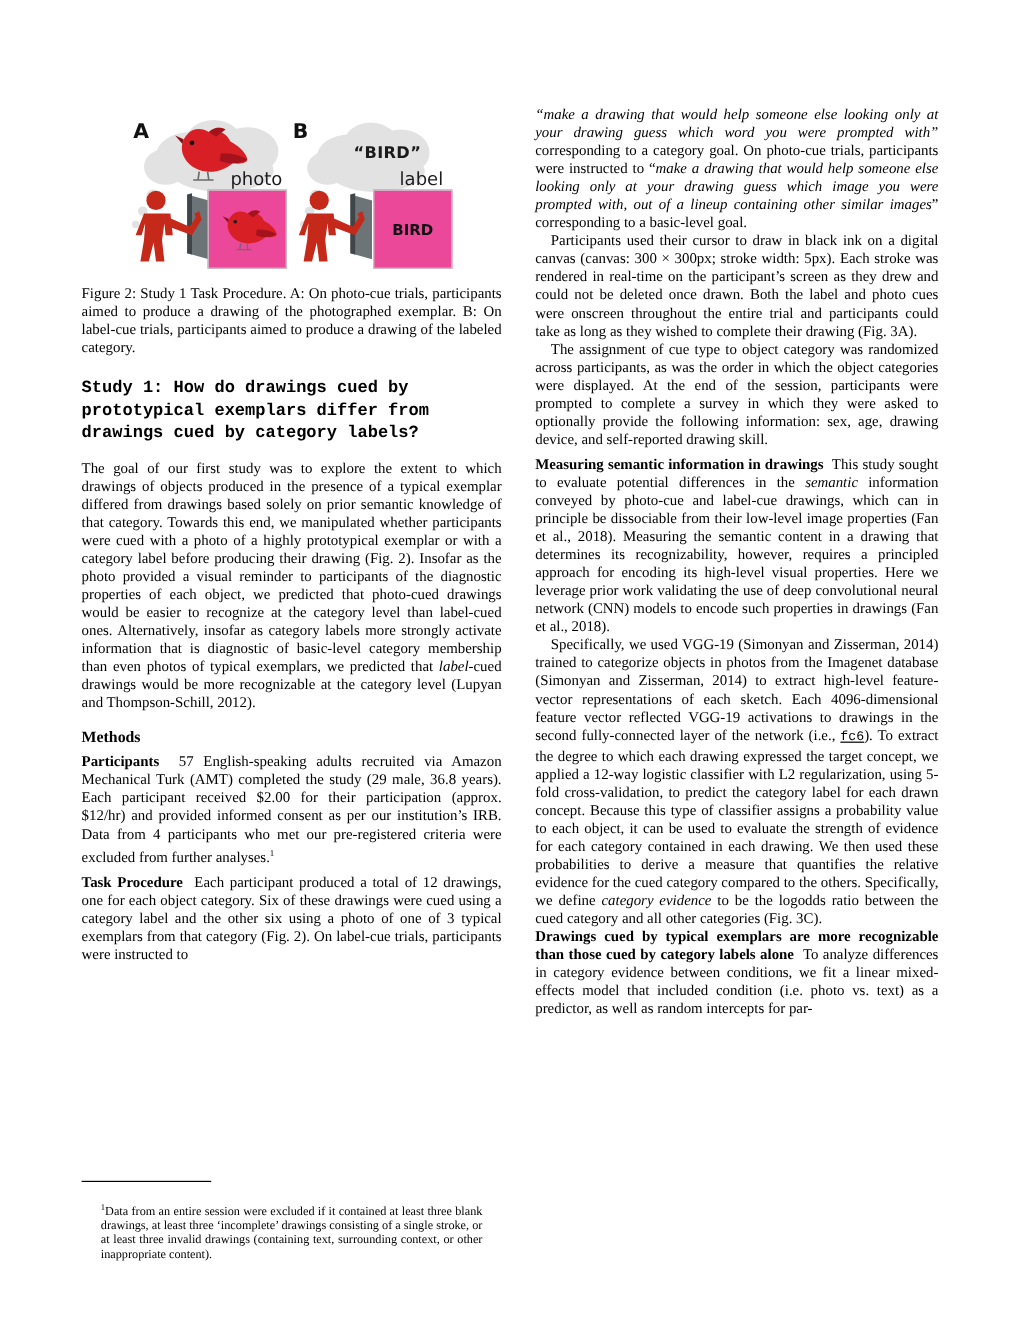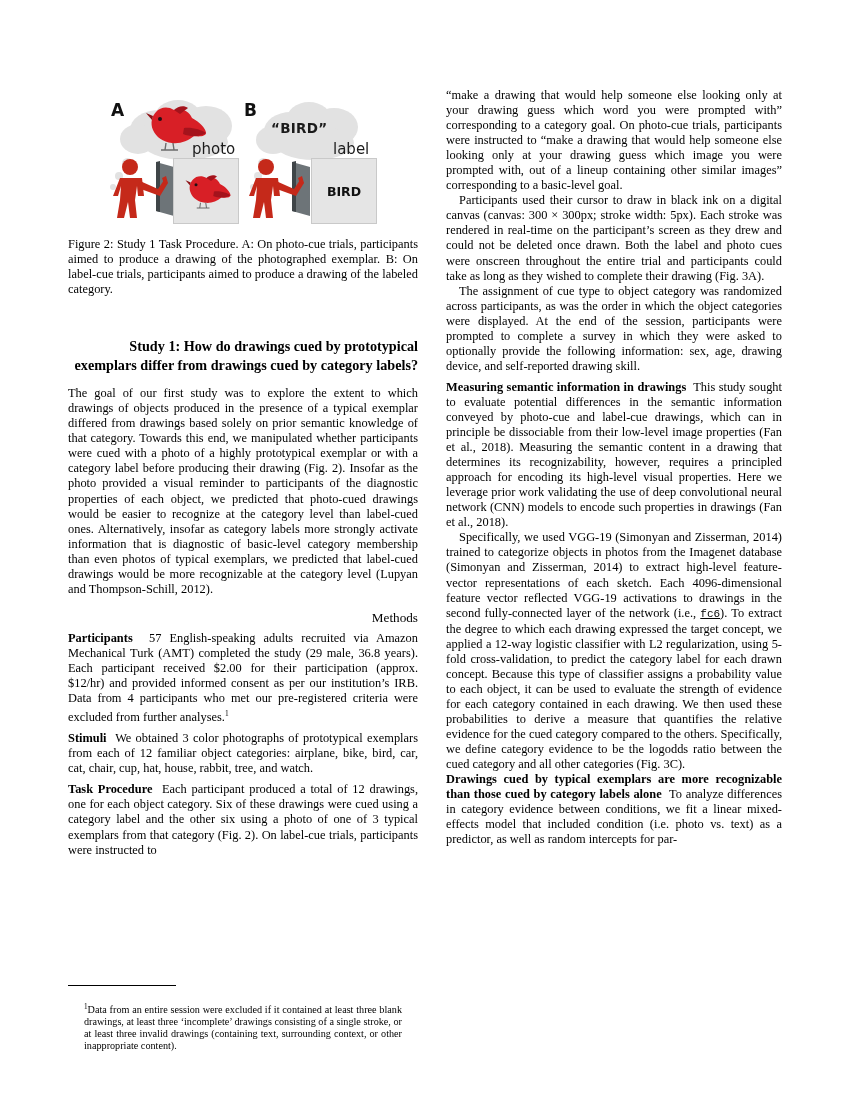--- a/index.html
+++ b/index.html
@@ -35,34 +35,34 @@
     margin: 0;
     font-size: 12.4px;
     line-height: 15.05px;
     text-align: justify;
     text-justify: inter-word;
     hyphens: none;
   }
   p.indent { text-indent: 13px; }
   .sec-head {
     font-size: 13.2px;
-    font-weight: normal;
+    font-weight: bold;
     margin: 13px 0 6px 0;
     line-height: 15px;
-    text-align: right;
   }
   .study-title {
     font-size: 14.2px;
     font-weight: bold;
-    text-align: right;
+    text-align: left;
     line-height: 18.5px;
-    margin: 40px 0 12px 0;
+    margin: 18px 0 12px 0;
+    font-family: Liberation Mono, monospace;
   }
   .run-in { font-weight: bold; margin-top: 40px; }
-  .it { }
+  .it { font-style: italic; }
   .mono { font-family: "Liberation Mono", "DejaVu Sans Mono", monospace; font-size: 11px; text-decoration: underline; }
   .caption {
     font-size: 12.4px;
     line-height: 15.05px;
     text-align: justify;
     margin: 9px 0 0 0;
   }
   .gap-p { margin-top: 6px; }
 
   
@@ -101,21 +101,21 @@
     z-index: 4;
   }
   .stim-label {
     position: absolute;
     font-family: "DejaVu Sans", "Liberation Sans", sans-serif;
     font-size: 15px;
     color: #1b1b1b;
   }
   .stim-box {
     position: absolute;
-    background: #e5e5e5;
+    background: #ec4899;
     border: 1px solid #c9c9c9;
     box-sizing: border-box;
   }
   .stim-box-word {
     font-family: "DejaVu Sans", "Liberation Sans", sans-serif;
     font-weight: bold;
     font-size: 12.5px;
     color: #111;
     position: absolute;
     left: 0; right: 0;
@@ -209,21 +209,21 @@
         <div class="bubble-cluster">
           <div class="bubble" style="left:196px; top:16px; width:54px; height:38px;"></div>
           <div class="bubble" style="left:218px; top:6px;  width:46px; height:38px;"></div>
           <div class="bubble" style="left:242px; top:12px; width:48px; height:38px;"></div>
           <div class="bubble" style="left:206px; top:30px; width:80px; height:34px;"></div>
           <div class="bubble" style="left:188px; top:30px; width:34px; height:28px;"></div>
           <div class="dot" style="left:190px; top:62px; width:11px; height:11px;"></div>
           <div class="dot" style="left:186px; top:76px; width:8px;  height:8px;"></div>
           <div class="dot" style="left:182px; top:88px; width:6px;  height:6px;"></div>
         </div>
-        <div class="bubble-text" style="left:203px; top:24px; width:80px; text-align:left;">“BIRD”</div>
+        <div class="bubble-text" style="left:203px; top:24px; width:80px; text-align:right;">“BIRD”</div>
 
         <svg class="artist" style="left:172px; top:60px;" width="76" height="68" viewBox="0 0 76 68">
           <polygon points="52,6 70,11 70,60 52,55" fill="#6d7478"></polygon>
           <polygon points="52,6 56,5 56,56 52,55" fill="#3f4548"></polygon>
           <circle cx="26" cy="11" r="8" fill="#c5291a"></circle>
           <path d="M16 22 L38 22 L40 40 L34 40 L33 30 L31 44 L33 62 L26 62 L24 46 L20 62 L13 62 L16 44 L17 30 L14 40 L9 40 Z" fill="#c5291a"></path>
           <path d="M36 25 L54 33 L60 24 L64 27 L56 40 L34 32 Z" fill="#c5291a"></path>
           <path d="M58 22 L62 20 L64 27 L60 28 Z" fill="#c5291a"></path>
         </svg>
 
@@ -236,21 +236,20 @@
       <p class="caption">Figure 2: Study 1 Task Procedure. A: On photo-cue trials, participants aimed to produce a drawing of the photographed exemplar. B: On label-cue trials, participants aimed to produce a drawing of the labeled category.</p>
 
       <h2 class="study-title">Study 1: How do drawings cued by prototypical exemplars differ from drawings cued by category labels?</h2>
 
       <p><span>The goal of our first study was to explore the extent to which drawings of objects produced in the presence of a typical exemplar differed from drawings based solely on prior semantic knowledge of that category. Towards this end, we manipulated whether participants were cued with a photo of a highly prototypical exemplar or with a category label before producing their drawing (Fig. 2). Insofar as the photo provided a visual reminder to participants of the diagnostic properties of each object, we predicted that photo-cued drawings would be easier to recognize at the category level than label-cued ones. Alternatively, insofar as category labels more strongly activate information that is diagnostic of basic-level category membership than even photos of typical exemplars, we predicted that </span><span class="it">label</span><span>-cued drawings would be more recognizable at the category level (Lupyan and Thompson-Schill, 2012).</span></p>
 
       <h3 class="sec-head">Methods</h3>
 
       <p><span class="run-in">Participants</span>&nbsp;&nbsp;<span>57 English-speaking adults recruited via Amazon Mechanical Turk (AMT) completed the study (29 male, 36.8 years). Each participant received $2.00 for their participation (approx. $12/hr) and provided informed consent as per our institution’s IRB. Data from 4 participants who met our pre-registered criteria were excluded from further analyses.</span><sup class="fn">1</sup></p>
 
-      <p class="gap-p"><span class="run-in">Stimuli</span>&nbsp;&nbsp;<span>We obtained 3 color photographs of prototypical exemplars from each of 12 familiar object categories: </span><span class="it">airplane, bike, bird, car, cat, chair, cup, hat, house, rabbit, tree, and watch</span><span>.</span></p>
 
       <p class="gap-p"><span class="run-in">Task Procedure</span>&nbsp;&nbsp;<span>Each participant produced a total of 12 drawings, one for each object category. Six of these drawings were cued using a category label and the other six using a photo of one of 3 typical exemplars from that category (Fig. 2). On label-cue trials, participants were instructed to</span></p>
 
       <div class="footnote-wrap">
         <div class="footnote-rule"></div>
         <p class="footnote"><span class="sup">1</span><span>Data from an entire session were excluded if it contained at least three blank drawings, at least three ‘incomplete’ drawings consisting of a single stroke, or at least three invalid drawings (containing text, surrounding context, or other inappropriate content).</span></p>
       </div>
     </div>
 
     <div class="col">

